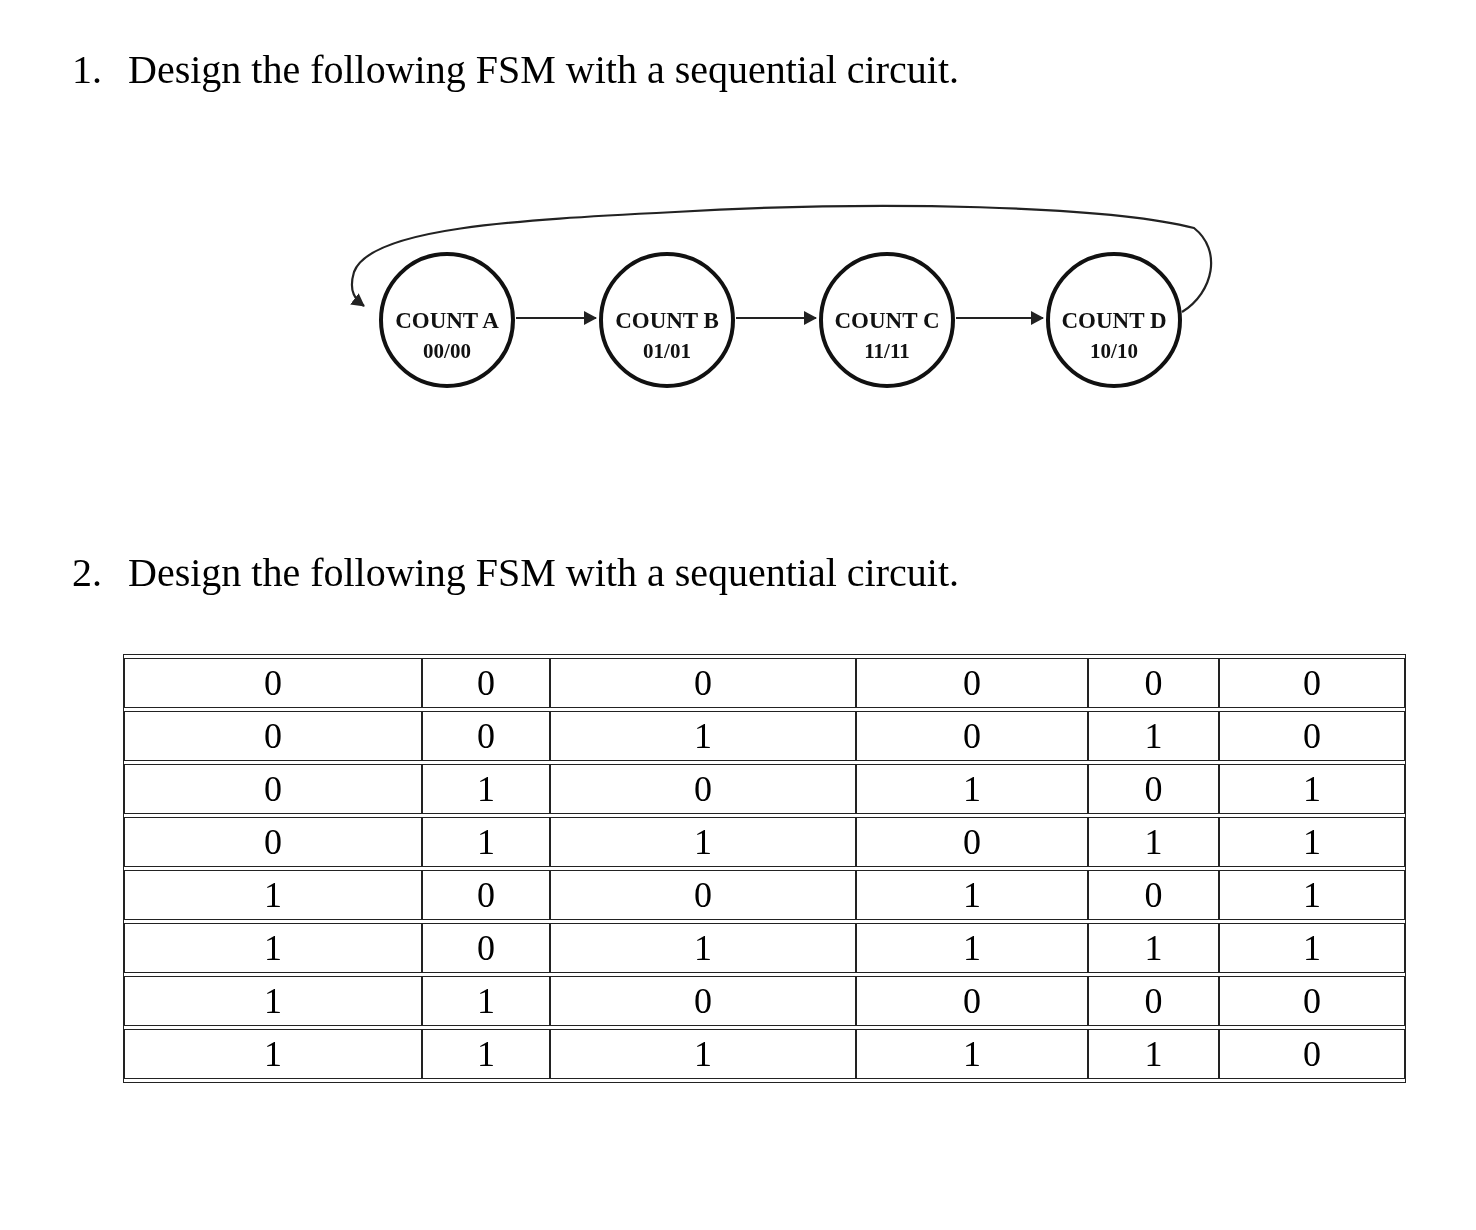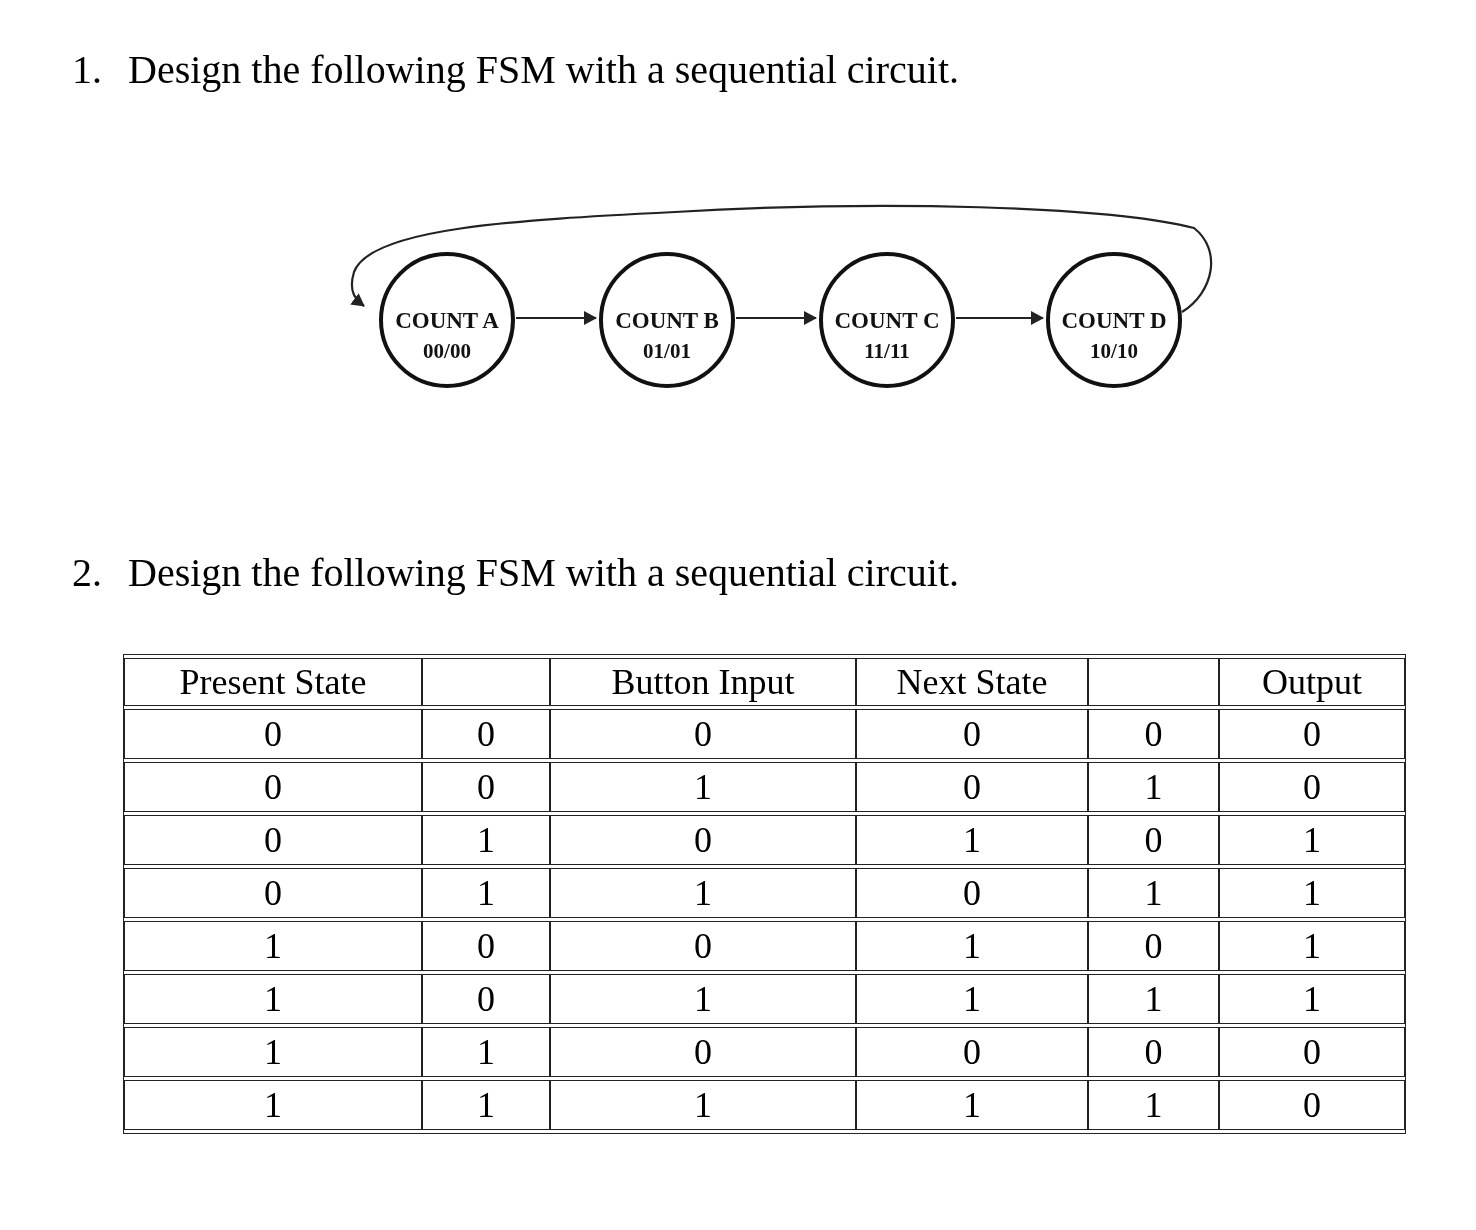--- a/index.html
+++ b/index.html
@@ -126,28 +126,20 @@
   <table class="truth">
     <colgroup>
       <col style="width:298px">
       <col style="width:128px">
       <col style="width:306px">
       <col style="width:232px">
       <col style="width:131px">
       <col style="width:186px">
     </colgroup>
     <thead>
-      <tr class="hrow1">
-        <th>Present State</th>
-        <th></th>
-        <th>Button Input</th>
-        <th>Next State</th>
-        <th></th>
-        <th>Output</th>
-      </tr>
     </thead>
     <tbody>
         <tr>
           <td>0</td>
           <td>0</td>
           <td>0</td>
           <td>0</td>
           <td>0</td>
           <td>0</td>
         </tr>

